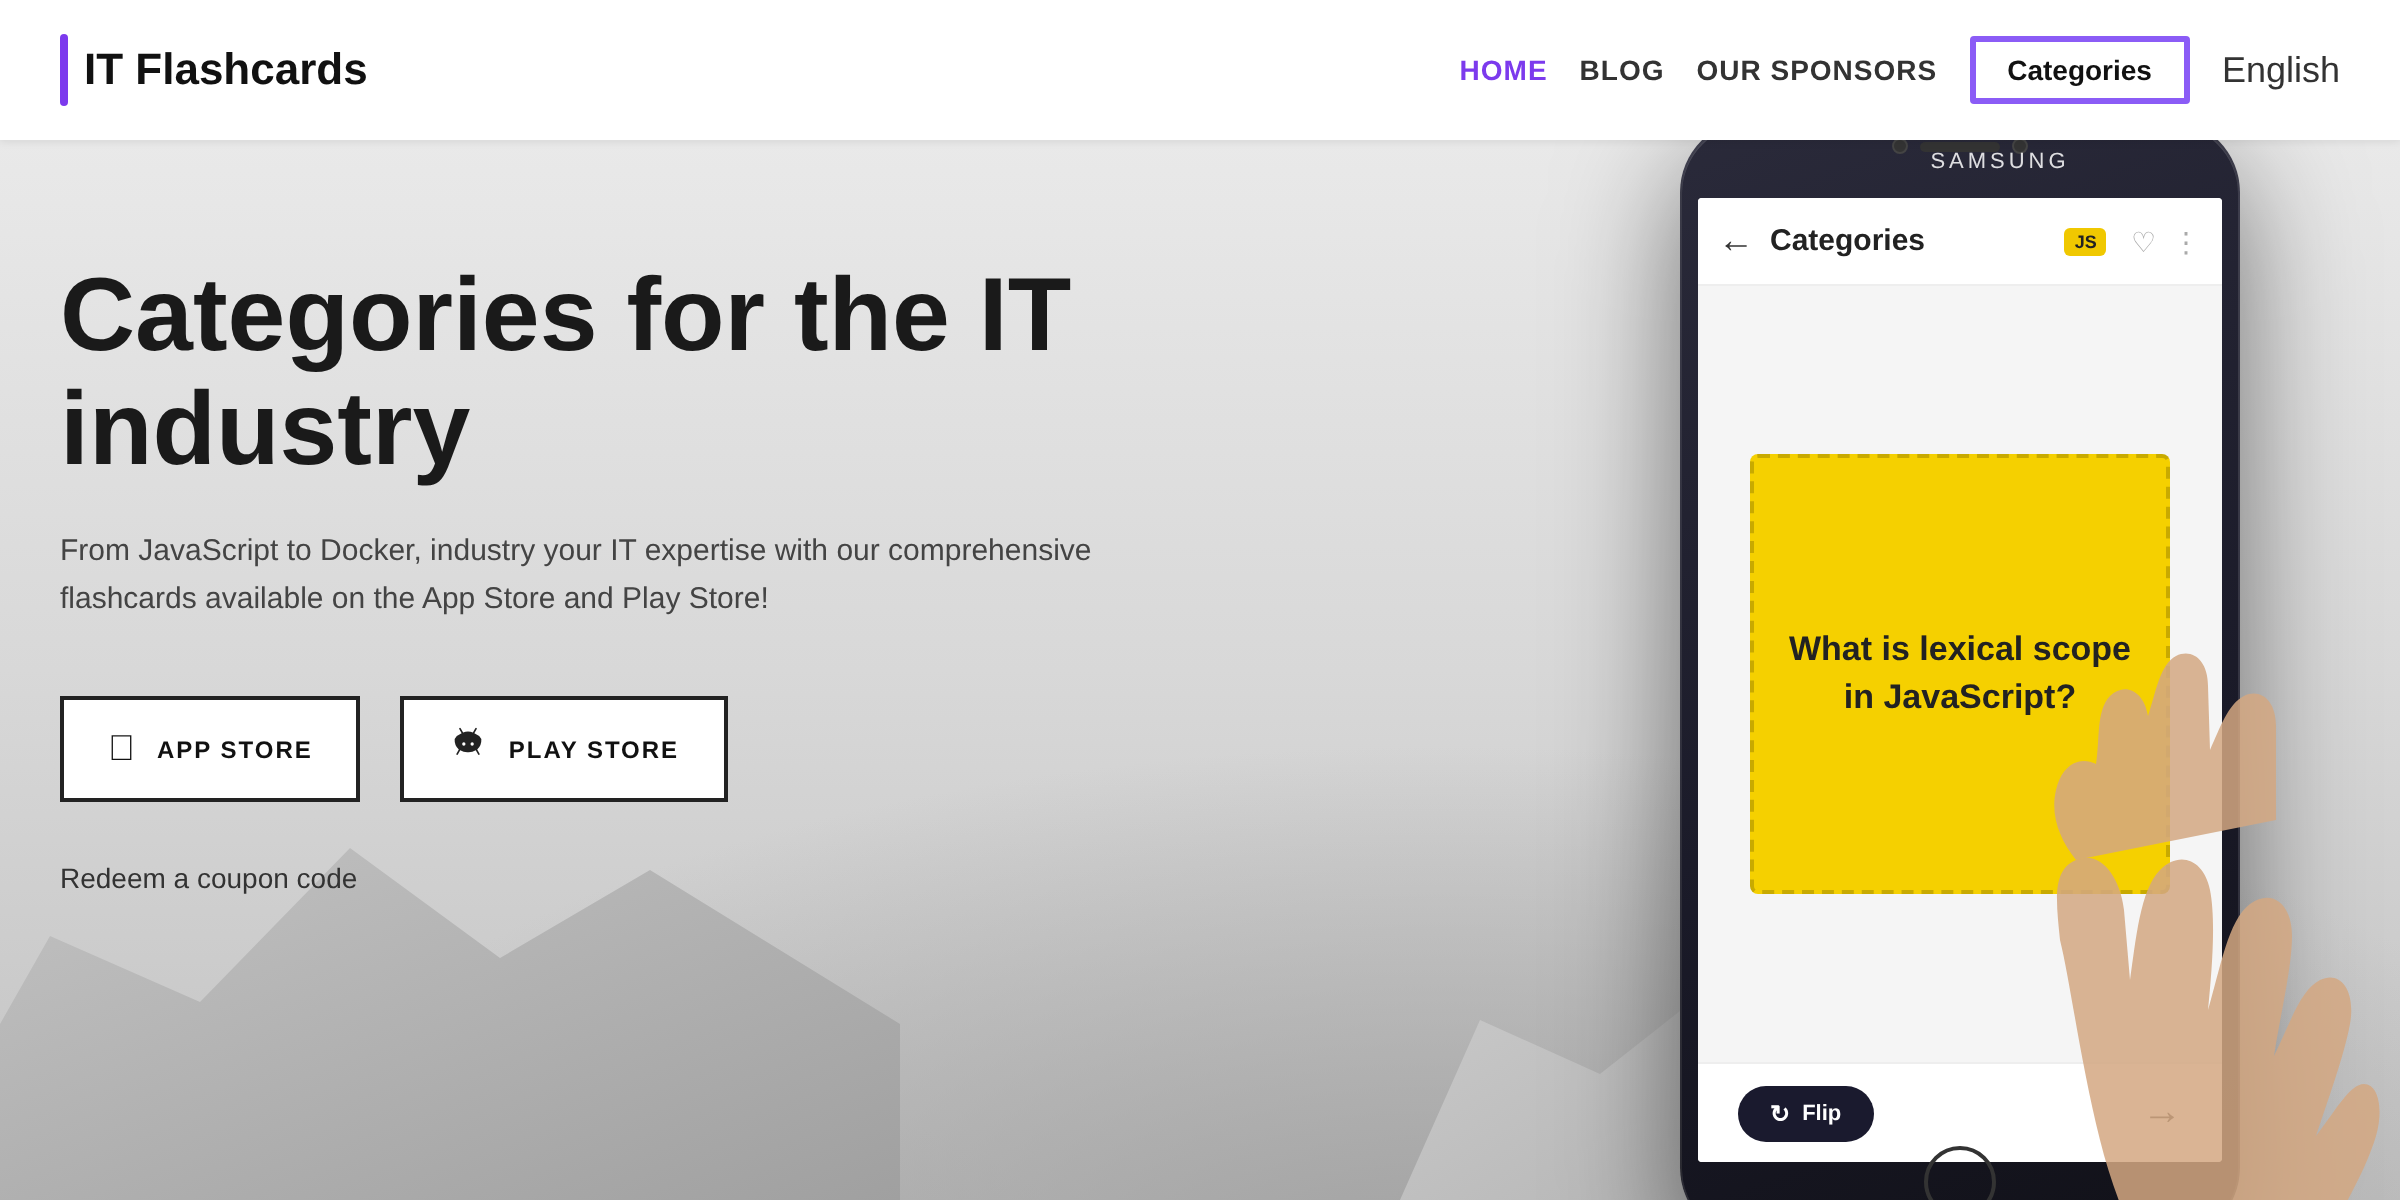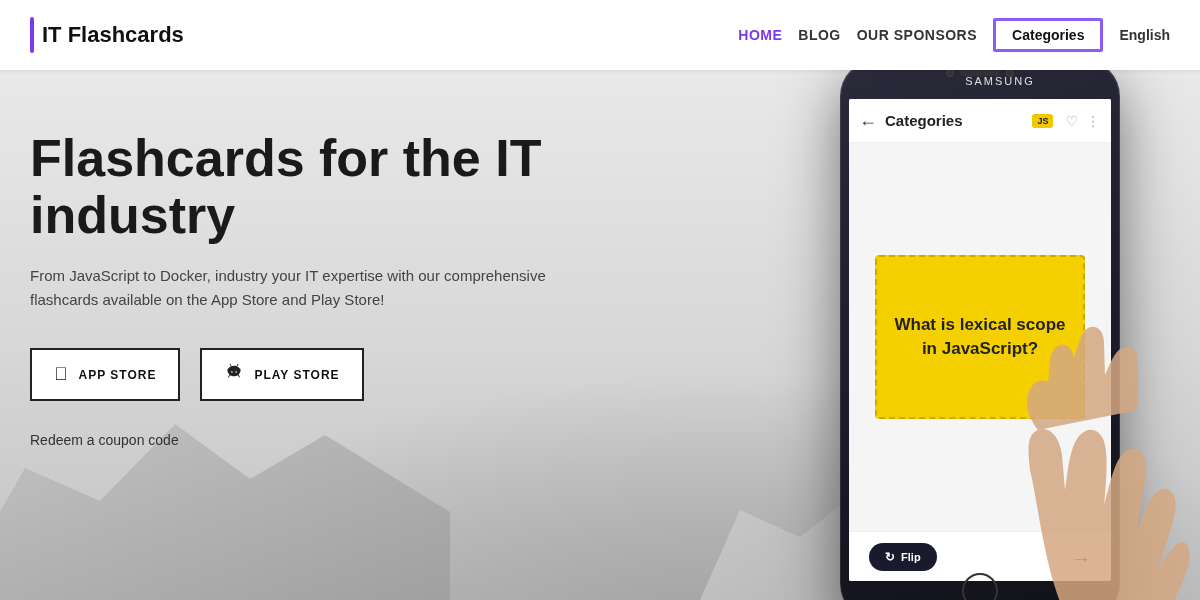--- a/index.html
+++ b/index.html
@@ -54,22 +54,22 @@
       font-size: 14px;
       font-weight: 600;
       color: #111;
       background: #fff;
       border: 3px solid #8b5cf6;
       padding: 6px 16px;
       cursor: pointer;
       border-radius: 2px;
     }
     .nav-language {
-      font-size: 14px;
-      font-weight: 700;
+      font-size: 18px;
+      font-weight: 400;
       color: #333;
       cursor: pointer;
     }
 
     
     .hero {
       position: absolute;
       top: 70px; left: 0; right: 0; bottom: 0;
       background: linear-gradient(135deg, #e8e8e8 0%, #d0d0d0 40%, #c5c5c5 70%, #b8b8b8 100%);
       overflow: hidden;
@@ -273,21 +273,21 @@
       align-items: center;
       justify-content: center;
       padding: 16px;
       height: calc(100% - 44px - 50px);
       overflow: hidden;
     }
 
     .flashcard {
       background: #f5d000;
       width: 210px;
-      height: 164px;
+      height: 220px;
       border-radius: 4px;
       display: flex;
       align-items: center;
       justify-content: center;
       border: 2px dashed rgba(0,0,0,0.18);
       padding: 16px;
     }
     .flashcard-question {
       font-size: 17px;
       font-weight: 700;
@@ -356,21 +356,21 @@
     <span class="nav-language">English</span>
   </div>
 </nav>
 
 <section class="hero">
   <div class="hero-bg"></div>
   <div class="rock1"></div>
   <div class="rock2"></div>
 
   <div class="hero-content">
-    <h1 class="hero-title">Flashcards for the IT industry</h1>
+    <h1 class="hero-title">Categories for the IT industry</h1>
     <p class="hero-subtitle">From JavaScript to Docker, industry your IT expertise with our comprehensive flashcards available on the App Store and Play Store!</p>
 
     <div class="store-buttons">
       <button class="store-btn">
         <span style="font-size:18px;"></span>
         <span>APP STORE</span>
       </button>
       <button class="store-btn">
         <span style="font-size:18px;">
           <svg width="20" height="20" viewBox="0 0 24 24" fill="#222">

